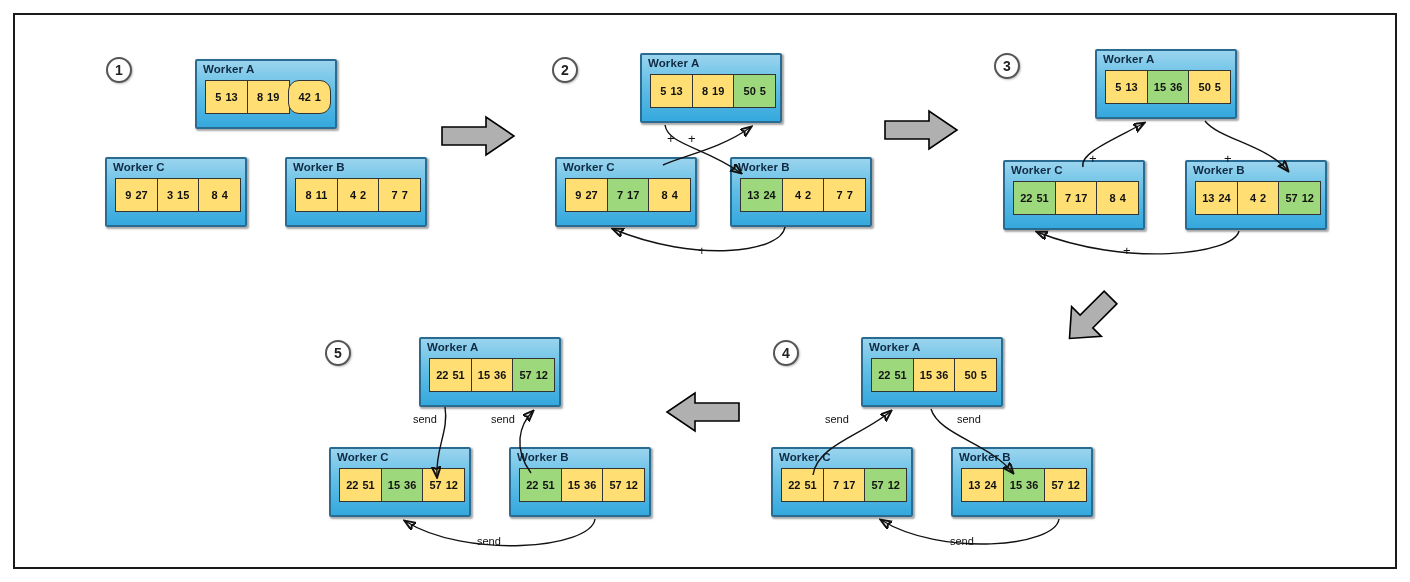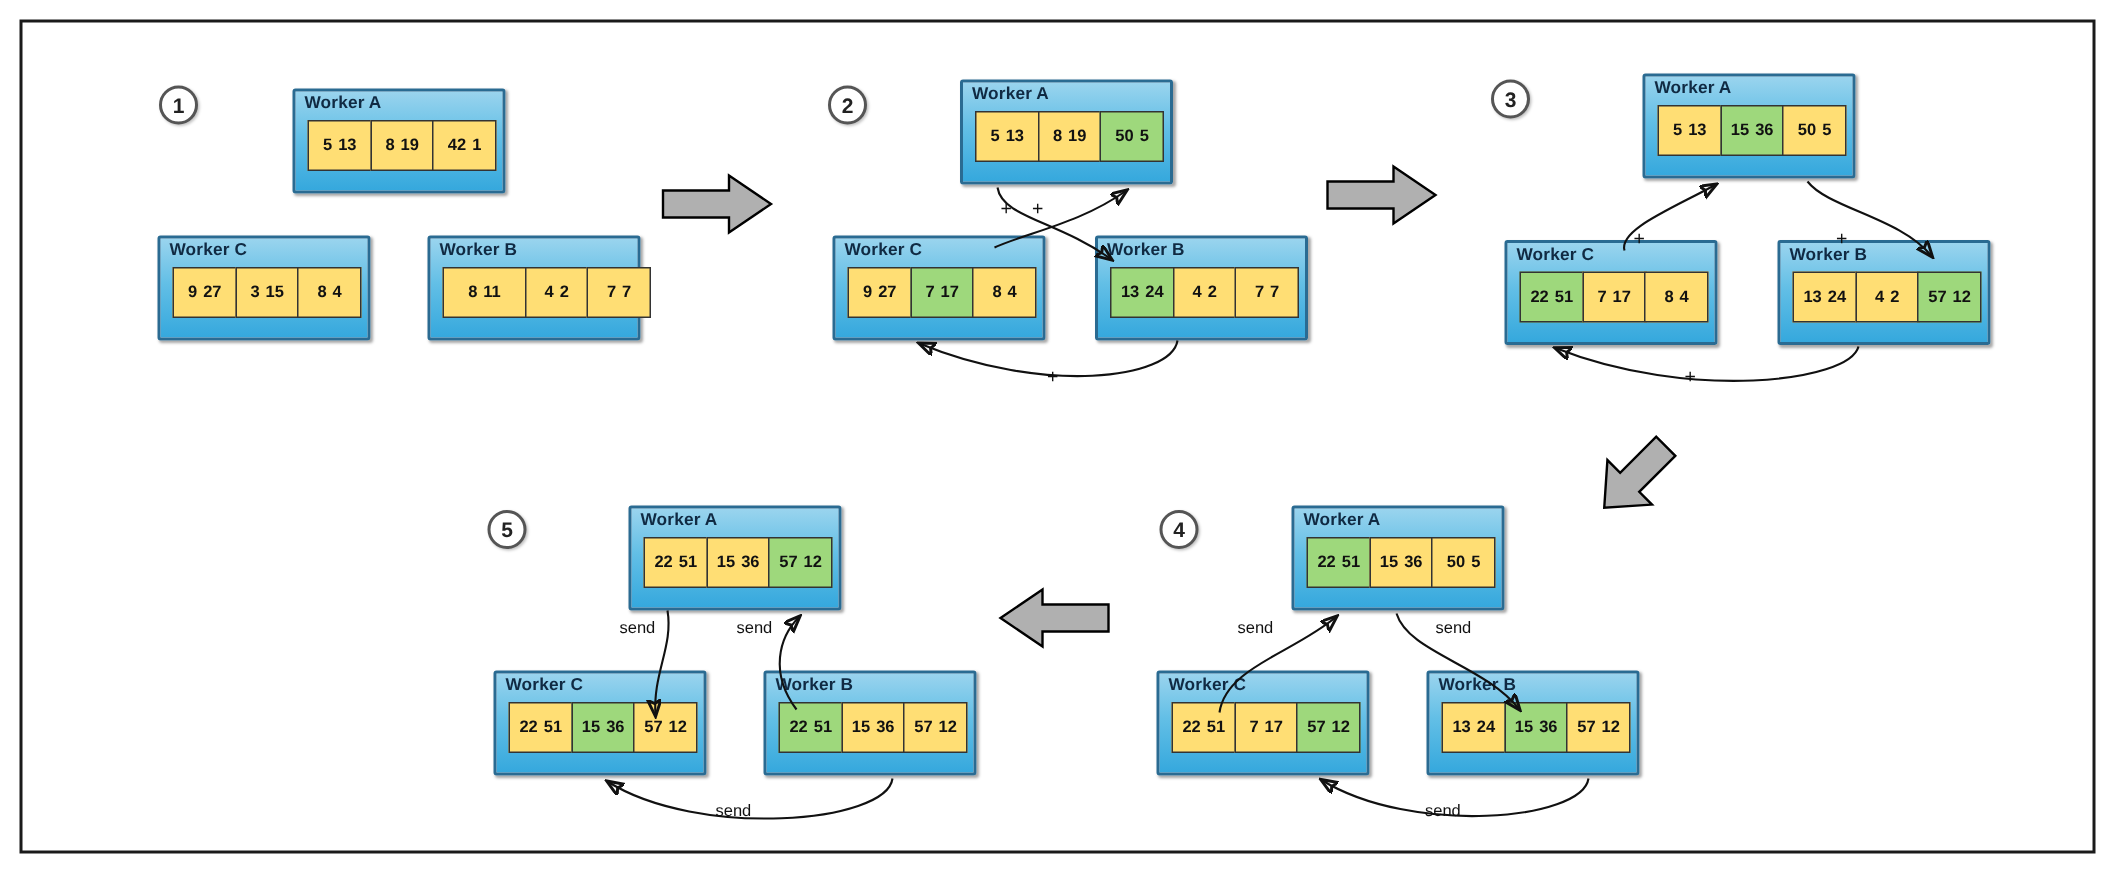--- a/index.html
+++ b/index.html
@@ -54,21 +54,21 @@
 
       <div class="worker" style="left:180px;top:44px;width:142px;height:70px;">
         <div class="worker-title">Worker A</div>
         <div class="cells">
           <div class="cell" style="width:43px;height:34px;">
             <span class="pair"><span class="a">5</span><span class="b">13</span></span>
           </div>
           <div class="cell" style="width:43px;height:34px;">
             <span class="pair"><span class="a">8</span><span class="b">19</span></span>
           </div>
-          <div class="cell" style="width:43px;height:34px;">
+          <div class="cell" style="width:43px;height:34px;border-radius:11px;">
             <span class="pair"><span class="a">42</span><span class="b">1</span></span>
           </div>
         </div>
       </div>
 
       <div class="worker" style="left:90px;top:142px;width:142px;height:70px;">
         <div class="worker-title">Worker C</div>
         <div class="cells">
           <div class="cell" style="width:43px;height:34px;">
             <span class="pair"><span class="a">9</span><span class="b">27</span></span>
@@ -78,21 +78,21 @@
           </div>
           <div class="cell" style="width:43px;height:34px;">
             <span class="pair"><span class="a">8</span><span class="b">4</span></span>
           </div>
         </div>
       </div>
 
       <div class="worker" style="left:270px;top:142px;width:142px;height:70px;">
         <div class="worker-title">Worker B</div>
         <div class="cells">
-          <div class="cell" style="width:56px;height:34px;">
+          <div class="cell" style="width:43px;height:34px;">
             <span class="pair"><span class="a">8</span><span class="b">11</span></span>
           </div>
           <div class="cell" style="width:43px;height:34px;">
             <span class="pair"><span class="a">4</span><span class="b">2</span></span>
           </div>
           <div class="cell" style="width:43px;height:34px;">
             <span class="pair"><span class="a">7</span><span class="b">7</span></span>
           </div>
         </div>
       </div>

